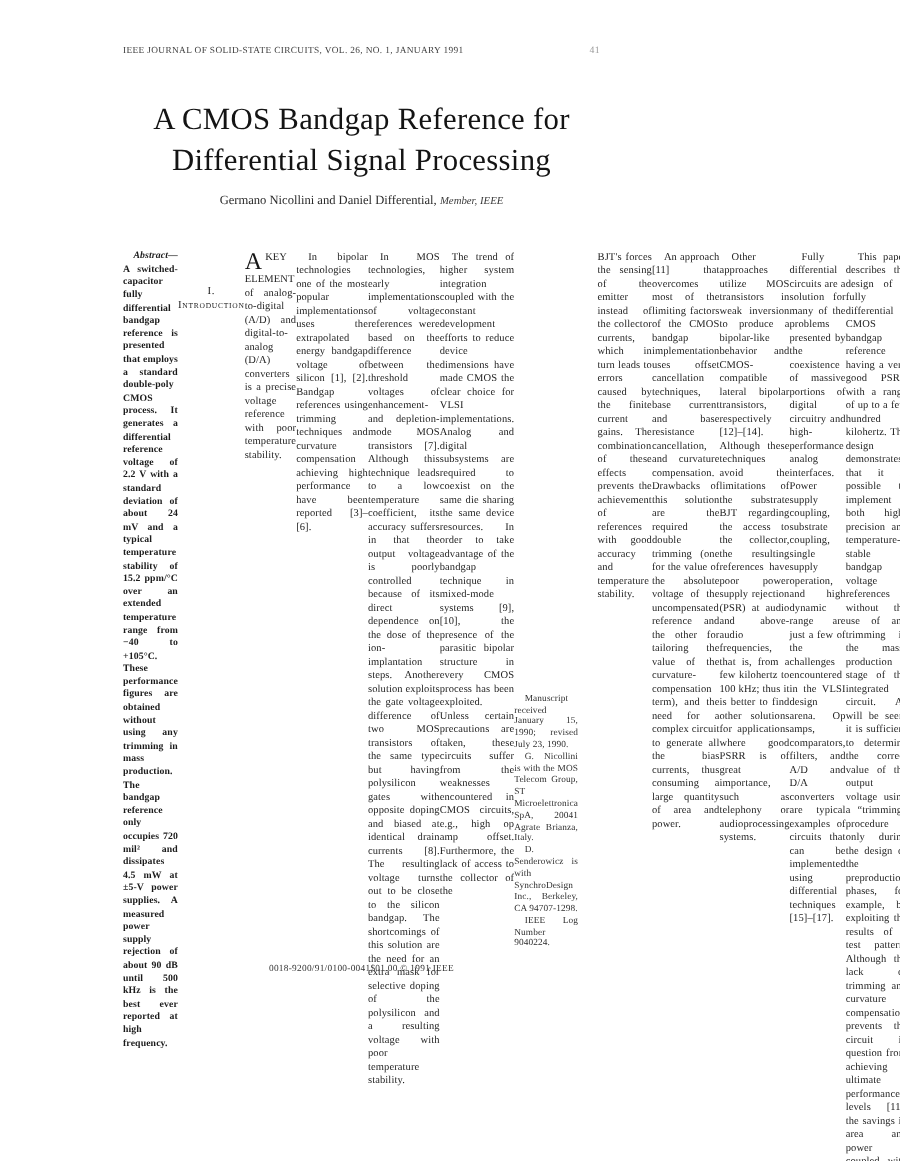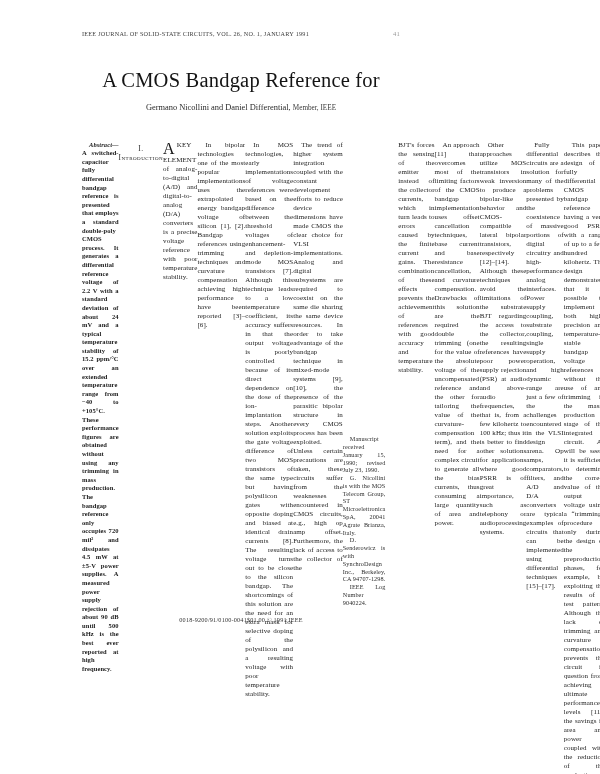--- a/index.html
+++ b/index.html
@@ -44,20 +44,21 @@
     color: #141414;
     letter-spacing: 0.2px;
   }
   .authors {
     margin-top: 9px;
     text-align: center;
     font-size: 8.4px;
     color: #2a2a2a;
   }
   .authors .membership {
+    font-style: italic;
     font-size: 7.2px;
     color: #3a3a3a;
     text-align: right;
   }
   .columns {
     display: flex;
     gap: 13px;
     margin-top: 29px;
     height: 466px;
   }
@@ -73,21 +74,21 @@
   .col p { margin: 0; }
   p.abstract {
     font-weight: bold;
     font-size: 6.5px;
     line-height: 8.6px;
     color: #1b1b1b;
     text-indent: 7px;
   }
   .abs-label { font-style: italic; }
   .sec-heading {
-    margin: 4px 0 4px 0;
+    margin: 23px 0 4px 0;
     text-align: center;
     font-size: 7.2px;
     font-weight: 400;
     font-variant: small-caps;
     letter-spacing: 0.5px;
     color: #222222;
   }
   p.indented { text-indent: 8px; }
   .dropcap {
     float: left;
@@ -117,20 +118,21 @@
 
 <div class="page">
 
   <div class="running-header">
     <span>IEEE JOURNAL OF SOLID-STATE CIRCUITS, VOL. 26, NO. 1, JANUARY 1991</span>
     <span class="pagenum">41</span>
   </div>
 
   <h1 class="title">
     <span>A CMOS Bandgap Reference for</span><br>
+    <span>Differential Signal Processing</span>
   </h1>
 
   <div class="authors">
     <span>Germano Nicollini and Daniel Differential, </span><span class="membership">Member, IEEE</span>
   </div>
 
   <div class="columns">
 
     <div class="col">
       <p class="abstract"><span class="abs-label">Abstract—</span><span>A switched-capacitor fully differential bandgap reference is presented that employs a standard double-poly CMOS process. It generates a differential reference voltage of 2.2 V with a standard deviation of about 24 mV and a typical temperature stability of 15.2 ppm/°C over an extended temperature range from −40 to +105°C. These performance figures are obtained without using any trimming in mass production. The bandgap reference only occupies 720 mil² and dissipates 4.5 mW at ±5-V power supplies. A measured power supply rejection of about 90 dB until 500 kHz is the best ever reported at high frequency.</span></p>

